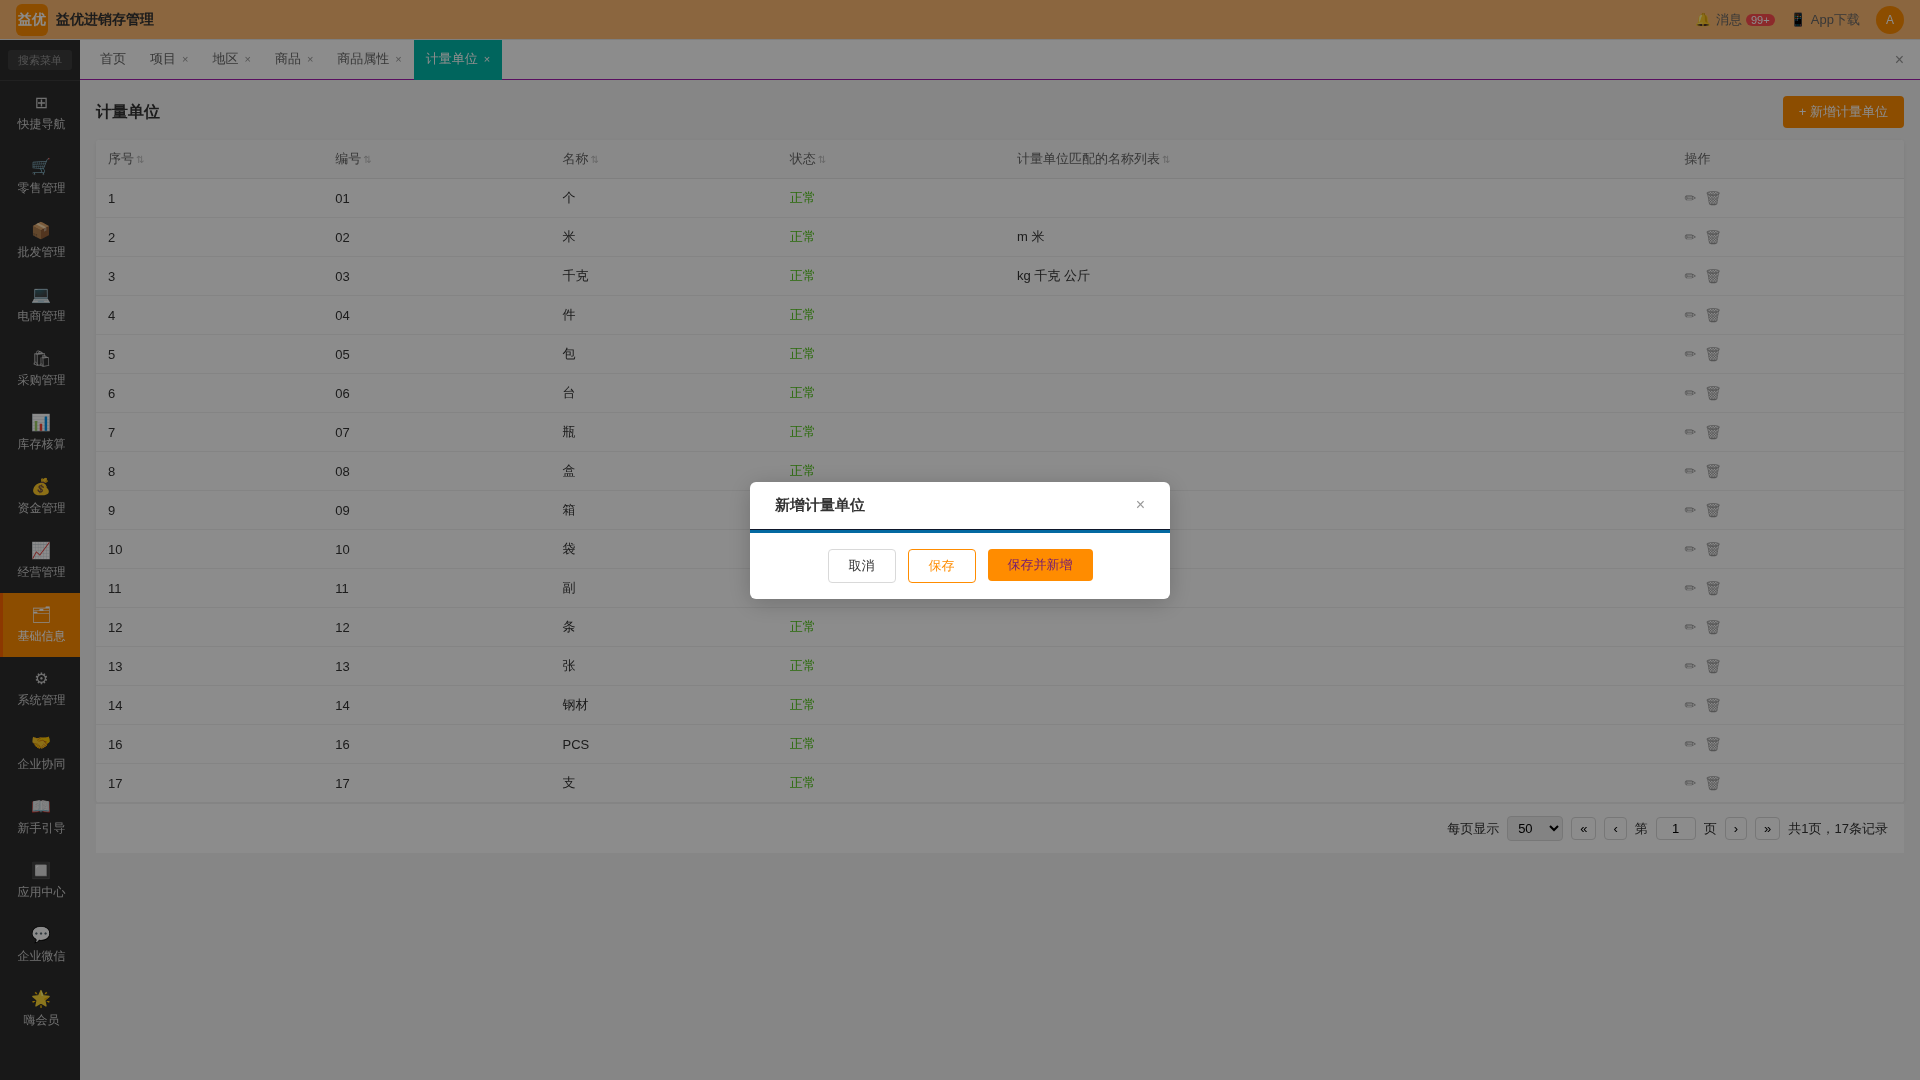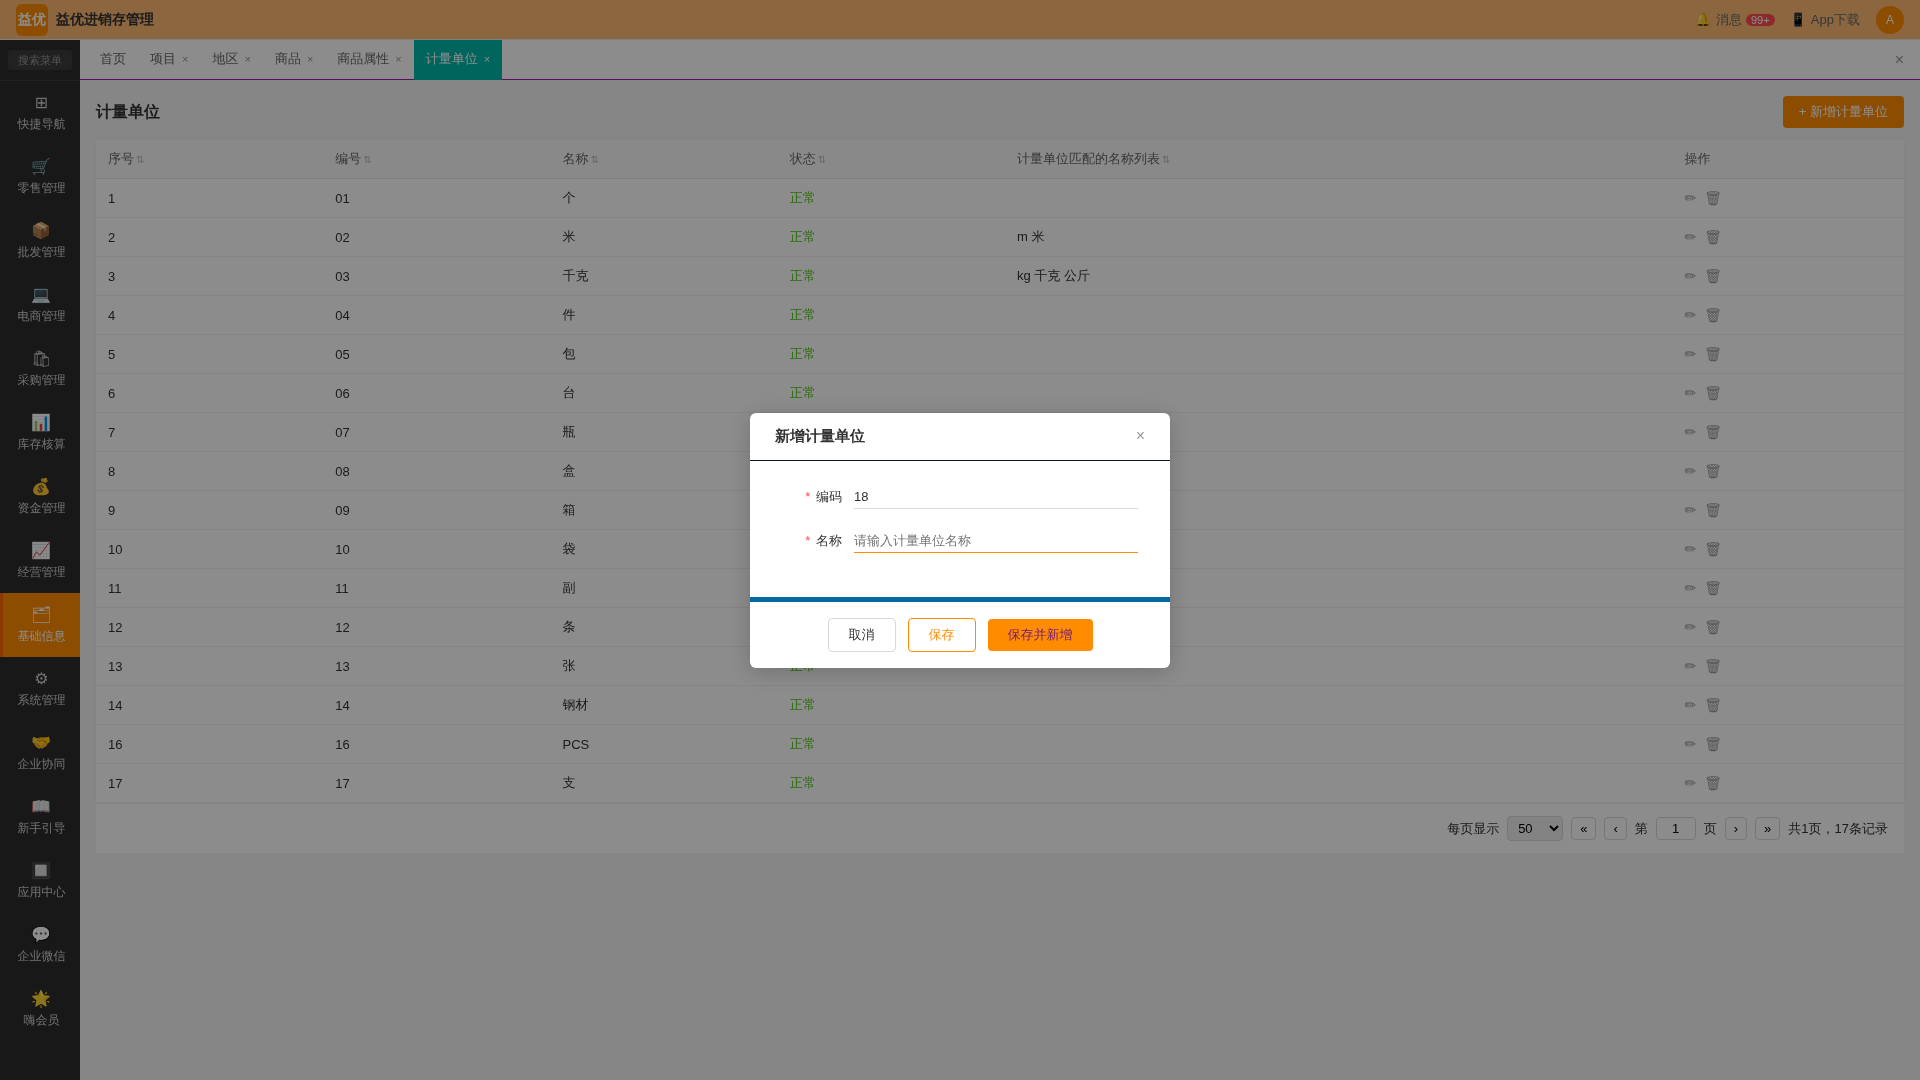--- a/index.html
+++ b/index.html
@@ -337,25 +337,25 @@
       color: #333;
     }
     .form-input.has-value {
       border-bottom-color: #d9d9d9;
     }
     .form-input.active-field {
       border-bottom-color: #ff8c00;
     }
     .modal-footer {
       display: flex;
-      align-items: center;
+      align-items: flex-start;
       justify-content: center;
       gap: 12px;
       padding: 16px 20px;
-      border-top: 5px solid #0369a1;
+      border-top: 3px solid #0369a1;
     }
     .btn-cancel {
       border: 1px solid #d9d9d9;
       background: #fff;
       padding: 7px 20px;
       border-radius: 4px;
       cursor: pointer;
       font-size: 13px;
       color: #333;
     }
@@ -745,35 +745,19 @@
     </div>
   </div>
 </div>
 
 <div class="modal-overlay">
   <div class="modal">
     <div class="modal-header">
       <span class="modal-title">新增计量单位</span>
       <span class="modal-close">×</span>
     </div>
-    <div class="modal-body">
-      <div class="form-item">
-        <span class="form-label">
-          <span class="required-star">*</span>
-          <span>编码</span>
-        </span>
-        <input class="form-input has-value" value="18" style="">
-      </div>
-      <div class="form-item">
-        <span class="form-label">
-          <span class="required-star">*</span>
-          <span>名称</span>
-        </span>
-        <input class="form-input active-field" placeholder="请输入计量单位名称" style="">
-      </div>
-    </div>
     <div class="modal-footer">
       <button class="btn-cancel">取消</button>
       <button class="btn-save">保存</button>
       <button class="btn-save-new">保存并新增</button>
     </div>
   </div>
 </div>
 
 </body></html>

